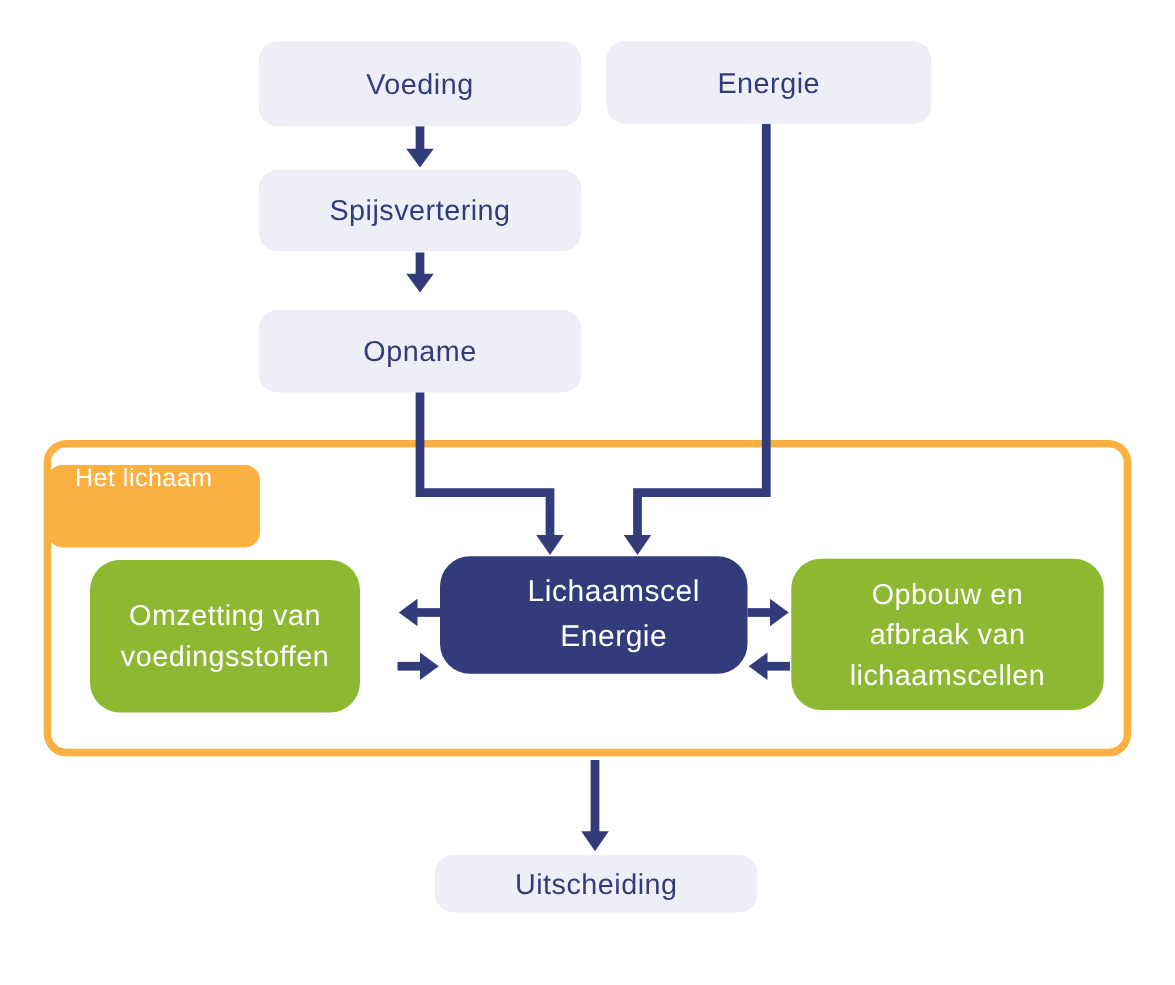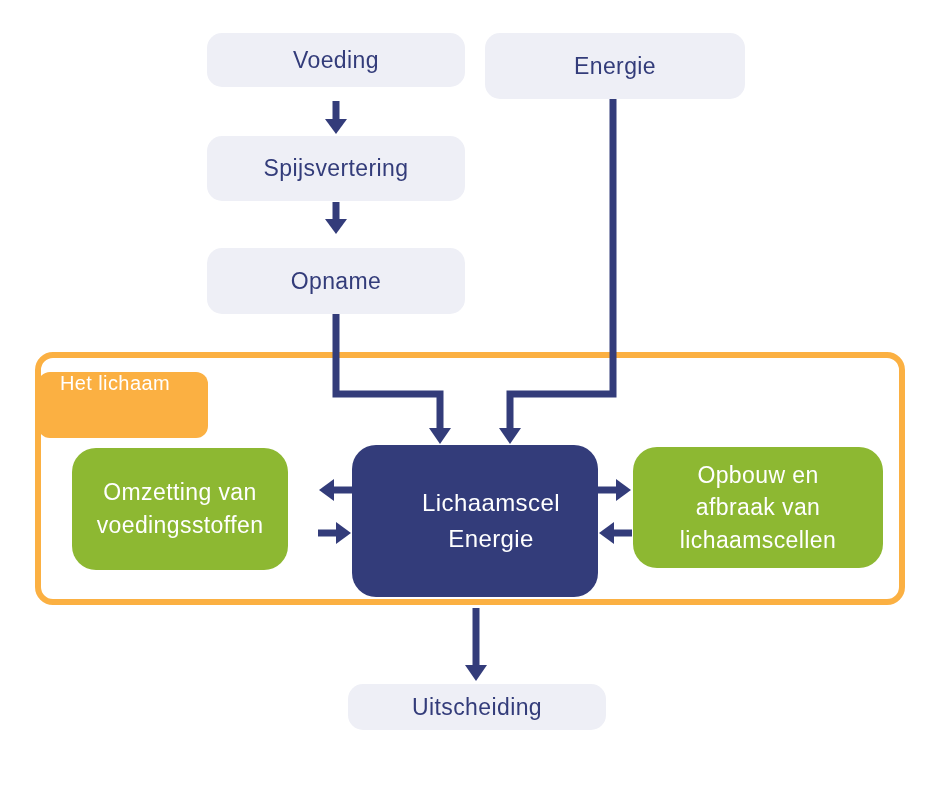--- a/index.html
+++ b/index.html
@@ -18,26 +18,26 @@
   .navy-node{background:var(--navy);color:var(--white);border-radius:24px;
              font-size:24px;line-height:1.5;}
 
   .container-box{position:absolute;left:35px;top:352px;width:870px;height:253px;
                  border:6px solid var(--orange);border-radius:18px;background:transparent;}
   .container-tab{position:absolute;left:38px;top:372px;width:170px;height:66px;
                  background:var(--orange);border-radius:12px;color:var(--white);
                  font-size:20px;letter-spacing:.4px;display:flex;align-items:flex-start;
                  padding-left:22px;}
 
-  #n-voeding{left:207px;top:33px;width:258px;height:54px;}
+  #n-voeding{left:207px;top:33px;width:258px;height:68px;}
   #n-zuurstof{left:485px;top:33px;width:260px;height:66px;}
   #n-spijsvertering{left:207px;top:136px;width:258px;height:65px;}
   #n-opname{left:207px;top:237px;width:258px;height:66px;margin-top:11px;}
   #n-omzetting{left:72px;top:448px;width:216px;height:122px;}
-  #n-lichaamscel{left:352px;top:445px;width:246px;height:152px;padding-left:32px;}
+  #n-lichaamscel{left:352px;top:445px;width:246px;height:94px;padding-left:32px;}
   #n-opbouw{left:633px;top:447px;width:250px;height:121px;}
   #n-uitscheiding{left:348px;top:684px;width:258px;height:46px;}
 
   svg.connectors{position:absolute;left:0;top:0;width:940px;height:788px;pointer-events:none;}
   svg.connectors path{stroke:var(--navy);stroke-width:7;fill:none;}
   svg.connectors polygon{fill:var(--navy);}
 </style>
 </head>
 <body>
 

